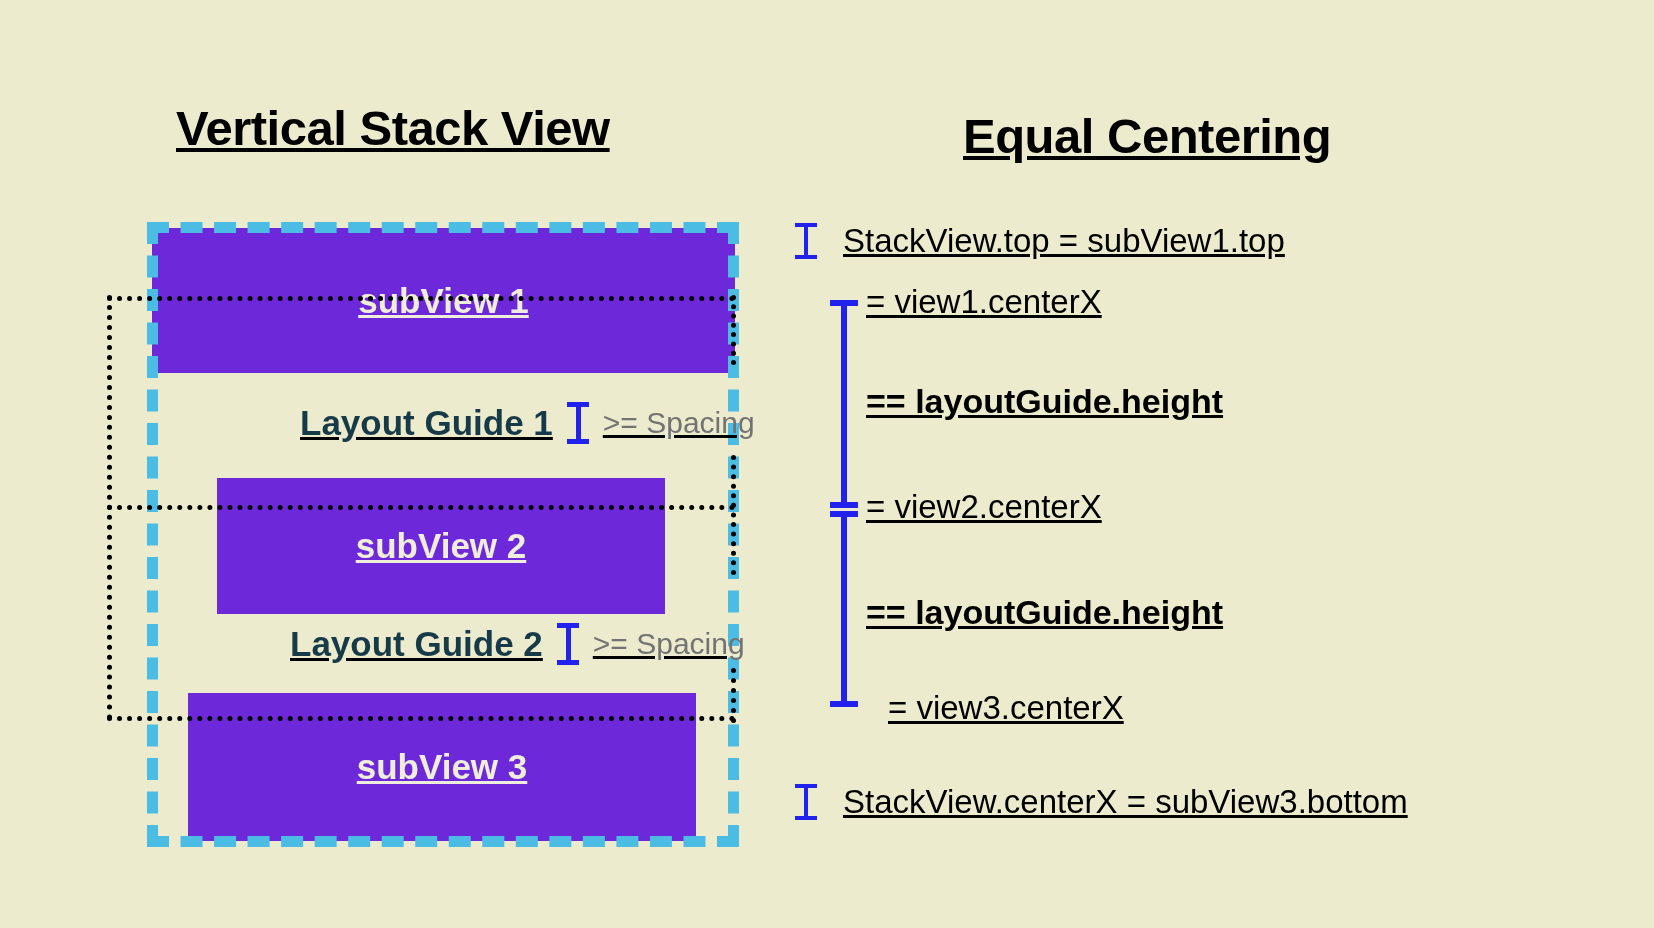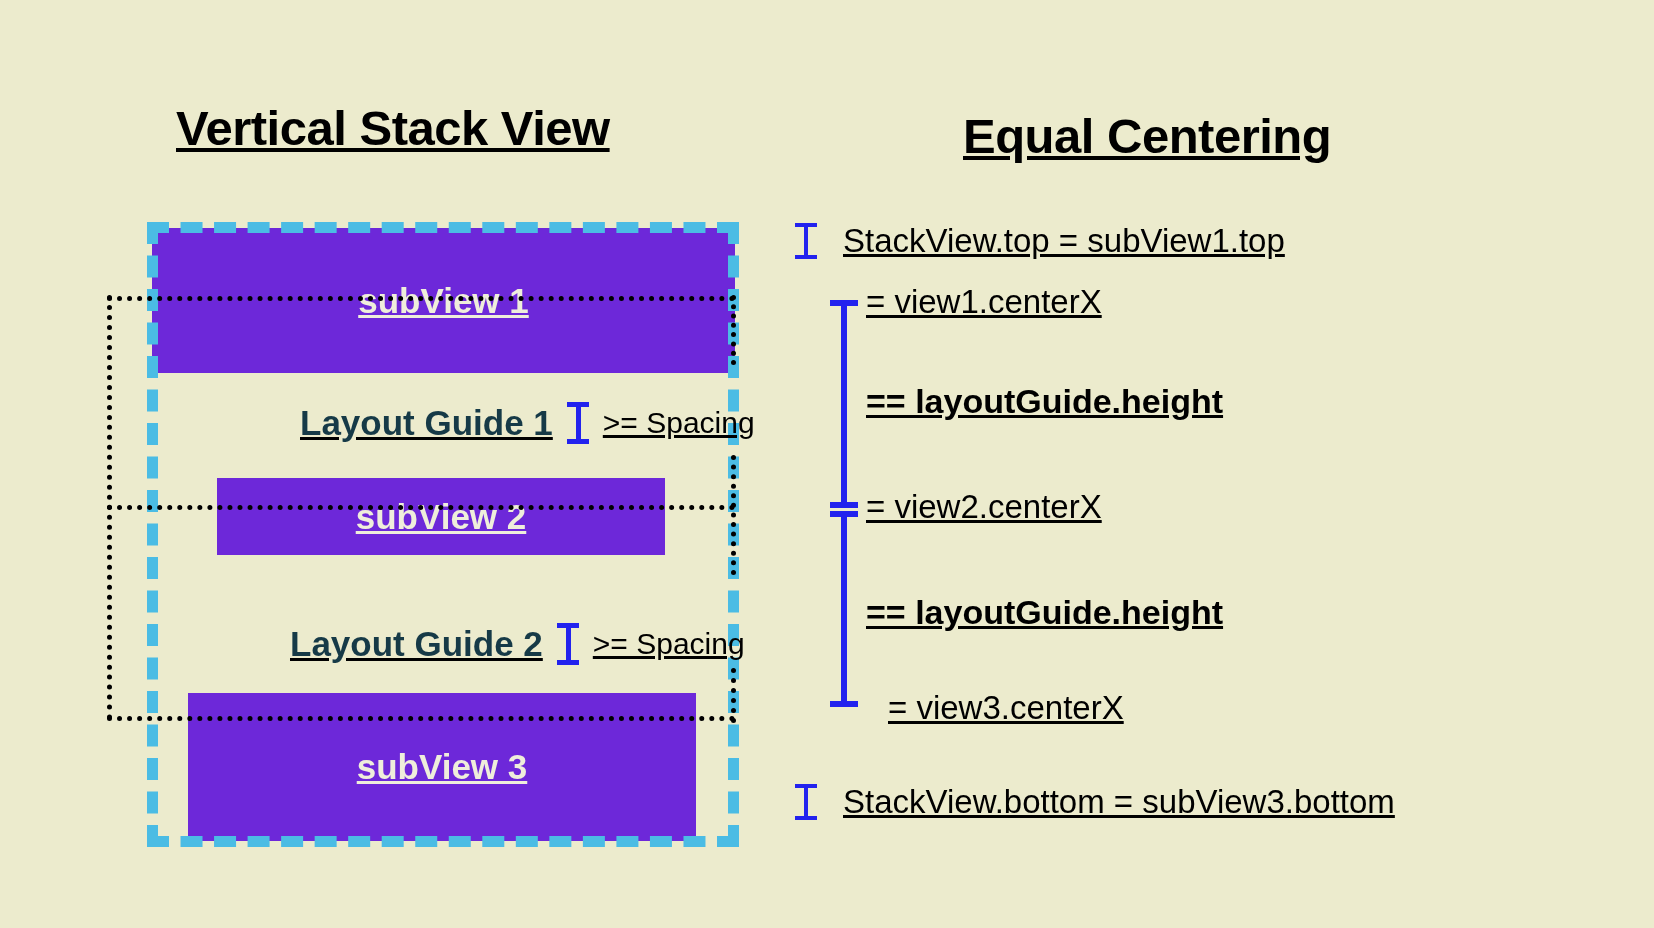--- a/index.html
+++ b/index.html
@@ -50,21 +50,21 @@
   .subview {
     background: #6d28d9;
     color: #efeedb;
     font-weight: bold;
     font-size: 35px;
     display: flex;
     align-items: center;
     justify-content: center;
   }
   #subview-1 { left: 152px; top: 228px; width: 583px; height: 145px; }
-  #subview-2 { left: 217px; top: 478px; width: 448px; height: 77px; justify-content: center; }
+  #subview-2 { left: 217px; top: 478px; width: 448px; height: 136px; justify-content: center; }
   #subview-3 { left: 188px; top: 693px; width: 508px; height: 148px; }
 
   .subview-label { position: relative; z-index: 5; }
 
   
   .dot-h {
     height: 0;
     border-top: 5px dotted #000000;
     z-index: 6;
   }
@@ -80,21 +80,21 @@
     align-items: center;
     white-space: nowrap;
     z-index: 7;
   }
   .guide-name {
     color: #163a47;
     font-weight: bold;
     font-size: 35px;
   }
   .guide-rel {
-    color: #000000;
+    color: #737373;
     font-size: 30px;
     font-weight: normal;
   }
   #guide-row-1 { left: 282px; top: 402px; margin-left: 18px; }
   #guide-row-2 { left: 290px; top: 623px; }
 
   
   .ibeam-small {
     position: relative;
     width: 22px;
@@ -288,16 +288,16 @@
 
   <div class="abs endpoint-row" id="lg-height-2">
     <span class="constraint-text bold">== layoutGuide.height</span>
   </div>
 
   <div class="abs constraint-row" id="cons-bottom">
     <span class="ibeam-row">
       <span class="cap-t"></span>
         <span class="cap-b"></span>
     </span>
-    <span class="constraint-text">StackView.bottom = subView3.bottom</span>
+    <span class="constraint-text">StackView.centerX = subView3.bottom</span>
   </div>
 
 </div>
 
 </body></html>

